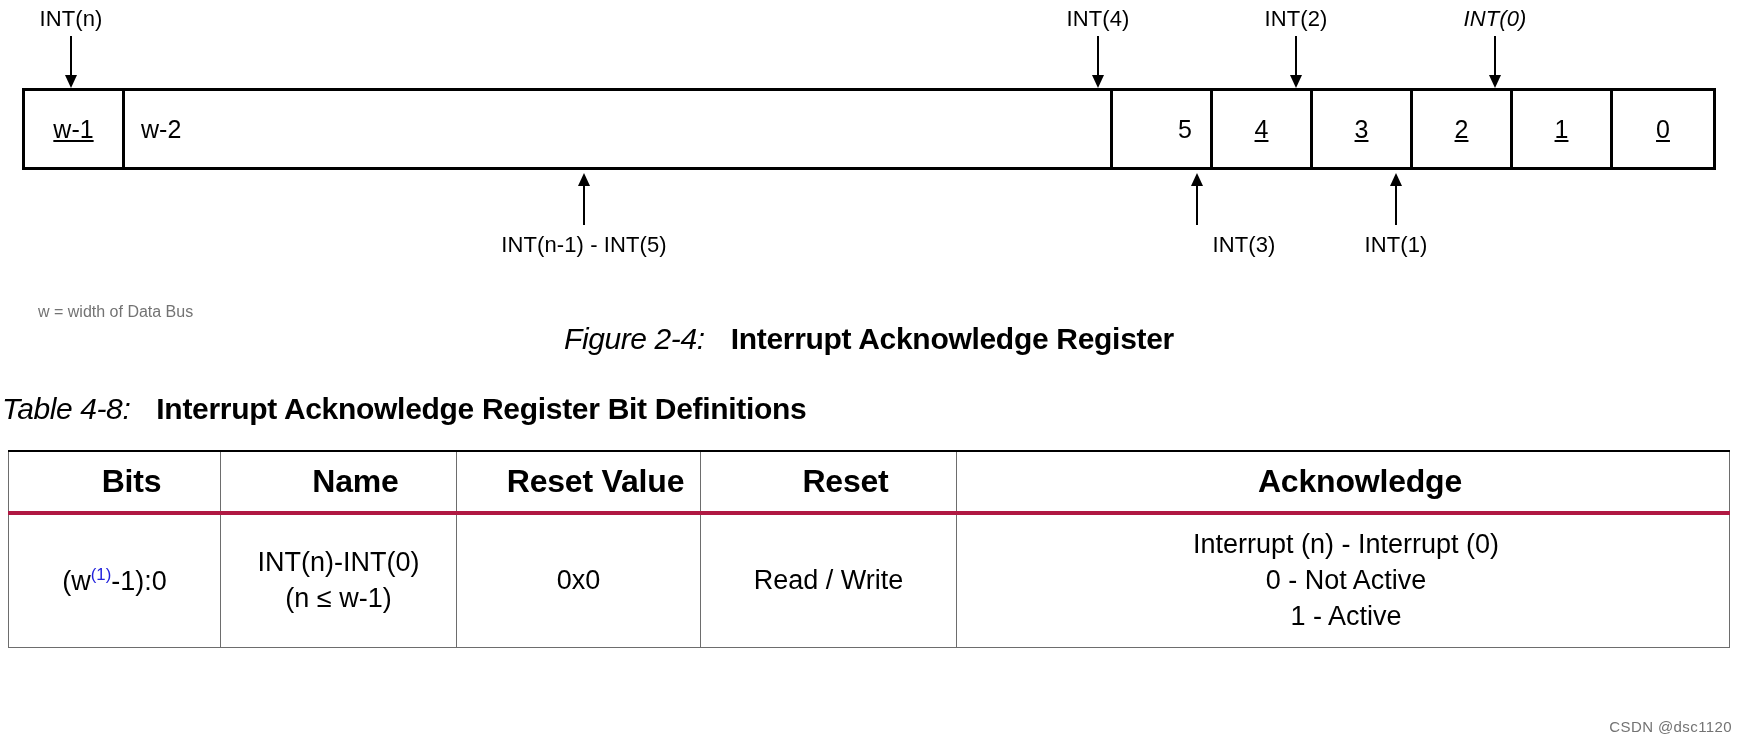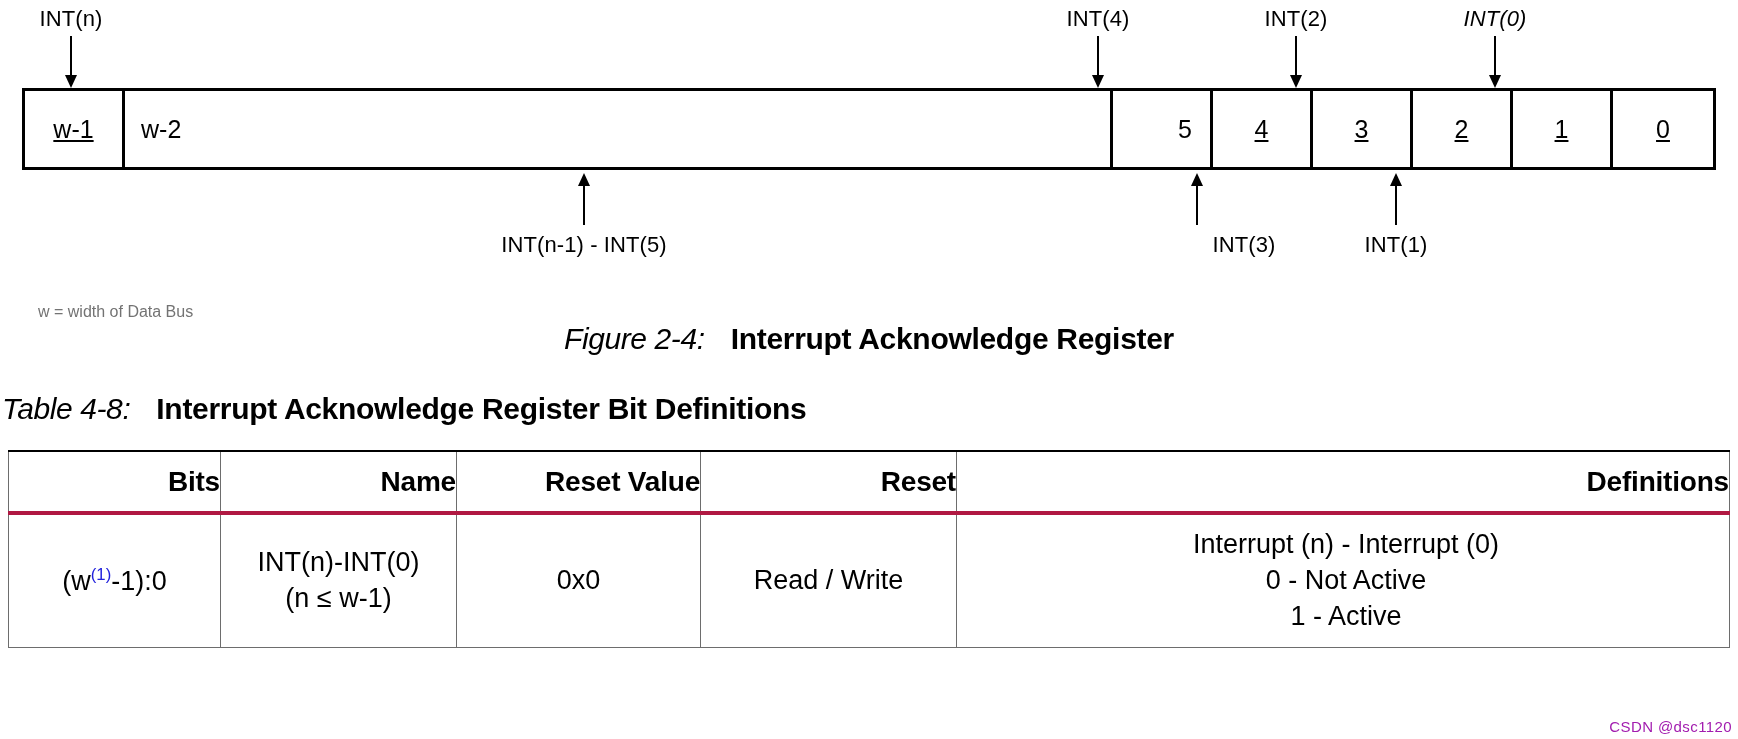--- a/index.html
+++ b/index.html
@@ -140,23 +140,23 @@
   }
   .tbl th, .tbl td {
     border: 1px solid #6d6d6d;
     vertical-align: middle;
     color: #000;
   }
   .tbl thead th {
     border-top: 2px solid #000;
     border-bottom: 4px solid #b01842;
     font-weight: 700;
-    font-size: 28px;
+    font-size: 32px;
     height: 62px;
-    text-align: right;
+    text-align: center;
     letter-spacing: -0.2px;
     padding-left: 34px;
   }
   .tbl tbody td {
     font-size: 27px;
     height: 134px;
     padding: 6px 10px;
   }
   .td-center { text-align: center; }
   .td-left   { text-align: center; padding-left: 16px !important; }
@@ -171,21 +171,21 @@
   .col-name   { width: 236px; }
   .col-reset  { width: 244px; }
   .col-access { width: 256px; }
   .col-desc   { width: auto; }
 
   
   .watermark {
     position: absolute;
     right: 6px; bottom: 4px;
     font-size: 15px;
-    color: #a21caf;
+    color: #737373;
     letter-spacing: 0.4px;
   }
 </style>
 </head>
 <body>
 
 <div class="page">
 
   <div class="figure-area">
 
@@ -280,21 +280,21 @@
         <col class="col-reset">
         <col class="col-access">
         <col class="col-desc">
     </colgroup>
     <thead>
       <tr>
         <th>Bits</th>
         <th>Name</th>
         <th>Reset Value</th>
         <th>Reset</th>
-        <th>Definitions</th>
+        <th>Acknowledge</th>
       </tr>
     </thead>
     <tbody>
       <tr>
         <td class="td-center">
           <span>(w</span><sup class="fn">(1)</sup><span>-1):0</span>
         </td>
         <td class="td-center">
           <span class="line">INT(n)-INT(0)</span>
           <span class="line">(n ≤ w-1)</span>

